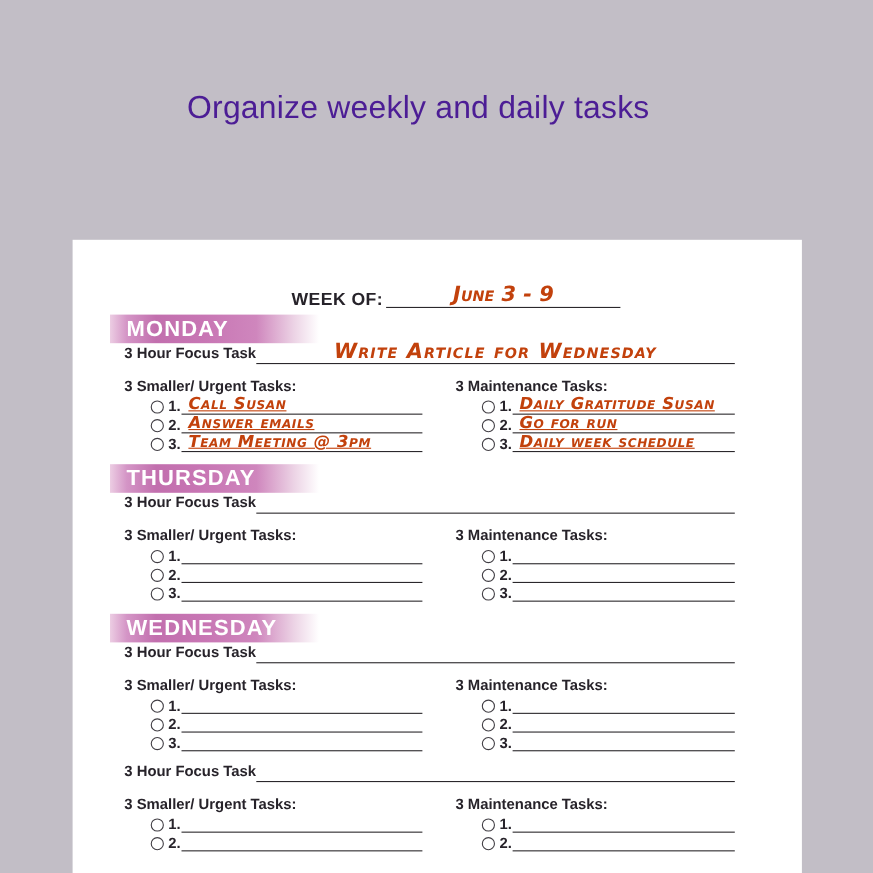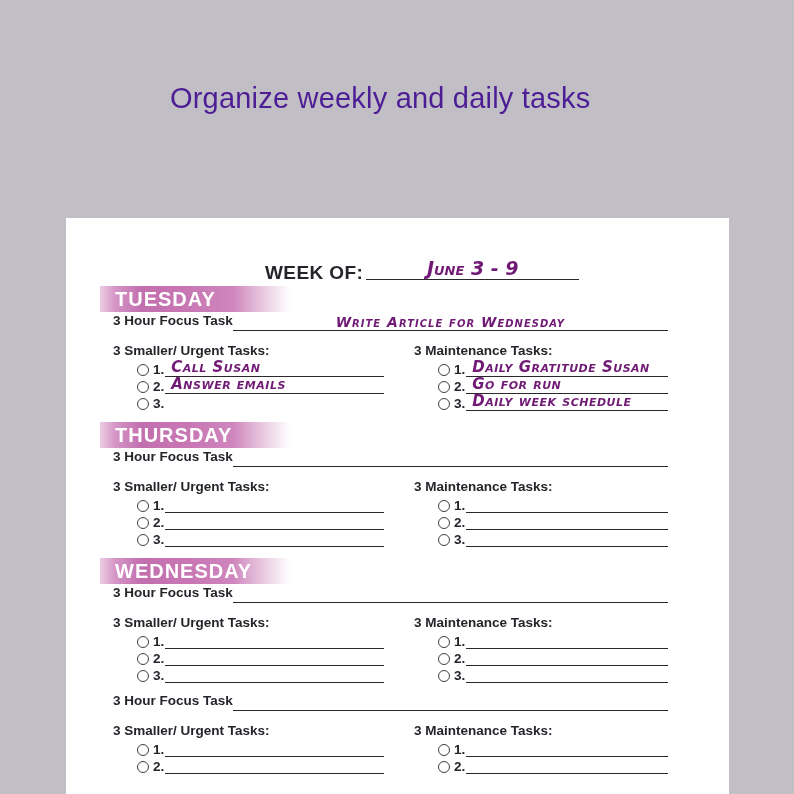--- a/index.html
+++ b/index.html
@@ -15,57 +15,57 @@
     letter-spacing:0.2px;
   }
   .paper{
     position:absolute;left:66px;top:218px;width:663px;height:640px;
     background:#ffffff;
   }
   .content{padding:38px 61px 0 47px;}
 
   
   .weekof{display:flex;align-items:flex-end;height:24px;margin-left:152px;margin-bottom:6px;}
-  .weekof-label{font-size:19px;font-weight:700;letter-spacing:0.4px;line-height:15px;}
+  .weekof-label{font-size:16px;font-weight:700;letter-spacing:0.4px;line-height:15px;}
   .weekof-line{width:213px;margin-left:3px;border-bottom:1.6px solid #2b282c;position:relative;height:24px;}
   .weekof-hand{position:absolute;left:0;right:0;bottom:1px;text-align:center;font-size:19px;line-height:1;}
 
   
   .day{margin-bottom:11px;}
   .banner{
     width:190px;height:26px;margin-left:-13px;
     background:linear-gradient(90deg,
       #eccde3 0%, #d495c6 8%, #c26fae 22%, #c876b4 45%,
       #cf86bd 70%, #ecd3e5 88%, rgba(251,245,249,0) 100%);
   }
   .banner-text{
     display:block;color:#ffffff;font-weight:700;font-size:20px;
     line-height:26px;letter-spacing:1px;padding-left:15px;
   }
   .plabel{font-size:13.5px;font-weight:700;white-space:nowrap;line-height:14px;}
   .focus-row{display:flex;align-items:flex-start;height:16px;margin-top:2px;}
   .focus-line{flex:1;border-bottom:1.6px solid #2b282c;position:relative;height:16px;}
-  .focus-hand{position:absolute;left:0;right:0;bottom:1px;text-align:center;font-size:14px;line-height:1;letter-spacing:1px;}
+  .focus-hand{position:absolute;left:0;right:0;bottom:1px;text-align:center;font-size:19px;line-height:1;letter-spacing:1px;}
 
   .cols{display:grid;grid-template-columns:301px 254px;margin-top:14px;}
   .col.left{padding-right:30px;box-sizing:border-box;}
   .colhead{height:14px;margin-bottom:2px;}
   .trow{display:flex;align-items:flex-end;height:17px;padding-left:24px;}
   .circle{
     flex:none;width:10px;height:10px;border:1.6px solid #413e44;border-radius:50%;
     margin-right:4px;margin-bottom:1px;background:#fff;
   }
   .num{font-size:13.5px;font-weight:700;line-height:15px;margin-right:1px;}
   .tline{flex:1;border-bottom:1.6px solid #2b282c;position:relative;height:15px;}
-  .task-hand{position:absolute;left:6px;bottom:1px;font-size:15px;line-height:1;letter-spacing:0.5px;white-space:nowrap;}
+  .task-hand{position:absolute;left:6px;bottom:1px;font-size:15px;line-height:1;letter-spacing:0.5px;white-space:nowrap;text-decoration:underline;}
 
   .hand{
     font-family:"DejaVu Sans",sans-serif;
     font-style:italic;font-weight:700;font-variant:small-caps;
-    color:#701a75;
+    color:#c2410c;
   }
 </style>
 </head>
 <body>
 
 <div class="heading">
   <div>Organize weekly and daily tasks</div>
 </div>
 
 <div class="paper">
@@ -73,21 +73,21 @@
 
     <div class="weekof">
       <span class="weekof-label">WEEK OF:</span>
       <span class="weekof-line">
         <span class="hand weekof-hand">June 3 - 9</span>
       </span>
     </div>
 
     <section class="day">
       <div class="banner">
-        <span class="banner-text">TUESDAY</span>
+        <span class="banner-text">MONDAY</span>
       </div>
       <div class="focus-row">
         <span class="plabel">3 Hour Focus Task</span>
         <span class="focus-line">
           <span class="hand focus-hand">Write Article for Wednesday</span>
         </span>
       </div>
       <div class="cols">
         <div class="col left">
           <div class="plabel colhead">3 Smaller/ Urgent Tasks:</div>
@@ -101,20 +101,23 @@
           <div class="trow">
               <span class="circle"></span>
               <span class="num">2.</span>
               <span class="tline">
                 <span class="hand task-hand">Answer emails</span>
               </span>
             </div>
           <div class="trow">
               <span class="circle"></span>
               <span class="num">3.</span>
+              <span class="tline">
+                <span class="hand task-hand">Team Meeting @ 3pm</span>
+              </span>
             </div>
         </div>
         <div class="col right">
           <div class="plabel colhead">3 Maintenance Tasks:</div>
           <div class="trow">
               <span class="circle"></span>
               <span class="num">1.</span>
               <span class="tline">
                 <span class="hand task-hand">Daily Gratitude Susan</span>
               </span>

